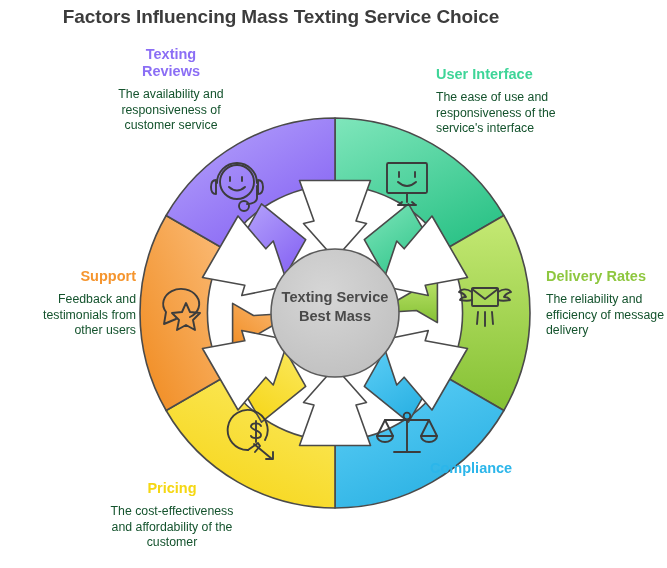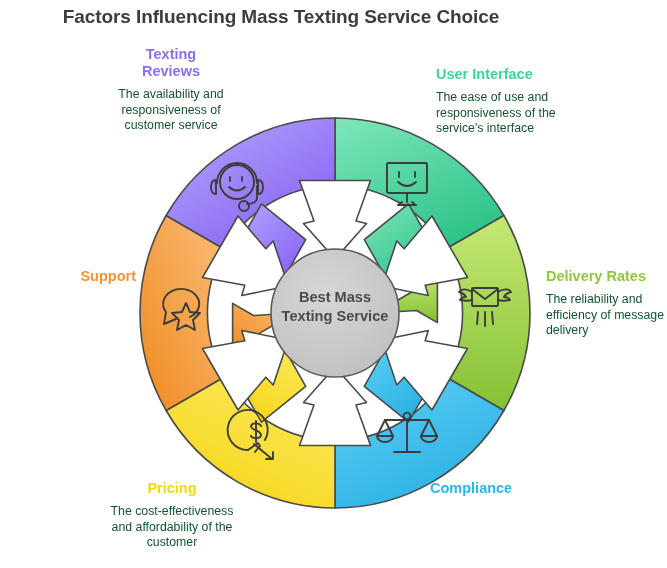--- a/index.html
+++ b/index.html
@@ -50,21 +50,21 @@
   }
   .callout .cl-desc {
     color: #14532d;
     font-size: 12.3px;
     line-height: 15.5px;
   }
 
   .co-customer-support { left: 100px;  top: 46px;  width: 142px; text-align: center; }
   .co-user-interface   { left: 436px;  top: 66px;  width: 170px; text-align: left;   }
   .co-delivery-rates   { left: 546px;  top: 268px; width: 130px; text-align: left;   }
-  .co-compliance       { left: 430px;  top: 480px; width: 160px; text-align: left;   }
+  .co-compliance       { left: 430px;  top: 460px; width: 160px; text-align: left;   }
   .co-pricing          { left: 110px;  top: 480px; width: 124px; text-align: center;  }
   .co-reviews          { left: 14px;   top: 268px; width: 122px; text-align: right;  }
 
   .center-text {
     position: absolute;
     left: 255px;
     top: 288px;
     width: 160px;
     text-align: center;
     font-size: 14.6px;
@@ -225,22 +225,22 @@
         <path d="M 257 186 L 257 198 C 257 202 252 204 247 204"></path>
         <circle cx="244" cy="206" r="5"></circle>
         <line x1="230" y1="177" x2="230" y2="181"></line>
         <line x1="242" y1="177" x2="242" y2="181"></line>
         <path d="M 229 187 Q 237 194 245 187"></path>
       </g>
     </g>
   </svg>
 
   <div class="center-text">
+    <div>Texting Service</div>
     <div>Best Mass</div>
-    <div>Texting Service</div>
   </div>
 </div>
 
 <div class="callout co-customer-support">
   <div class="cl-title" style="color:#8b6ef5">
     <div>Texting</div>
     <div>Reviews</div>
   </div>
   <div class="cl-desc">The availability and responsiveness of customer service</div>
 </div>
@@ -259,13 +259,14 @@
   <div class="cl-title" style="color:#2cb6ea">Compliance</div>
 </div>
 
 <div class="callout co-pricing">
   <div class="cl-title" style="color:#f5d712">Pricing</div>
   <div class="cl-desc">The cost-effectiveness and affordability of the customer</div>
 </div>
 
 <div class="callout co-reviews">
   <div class="cl-title" style="color:#f5952e">Support</div>
+  <div class="cl-desc">Feedback and testimonials from other users</div>
 </div>
 
 </body></html>

